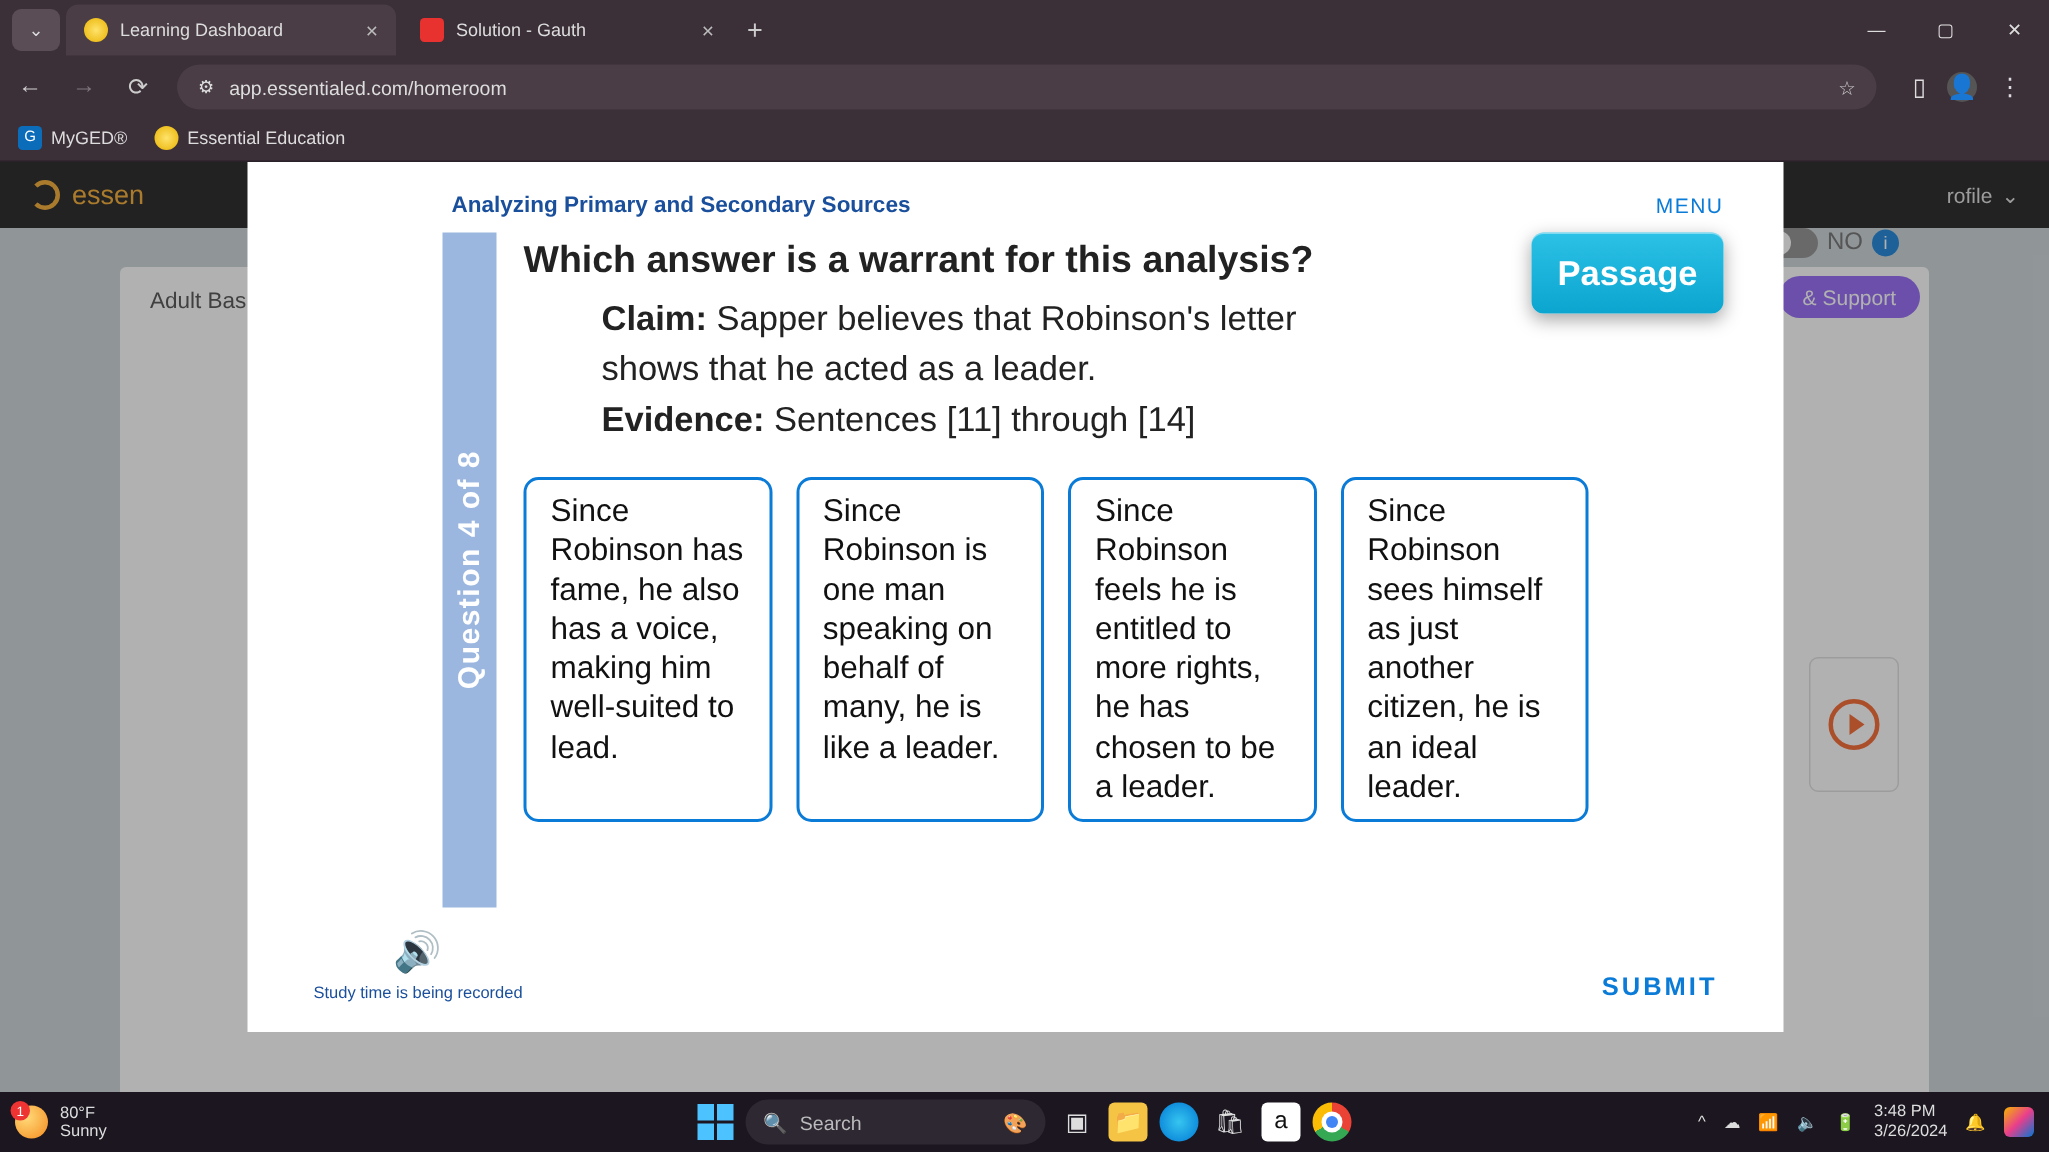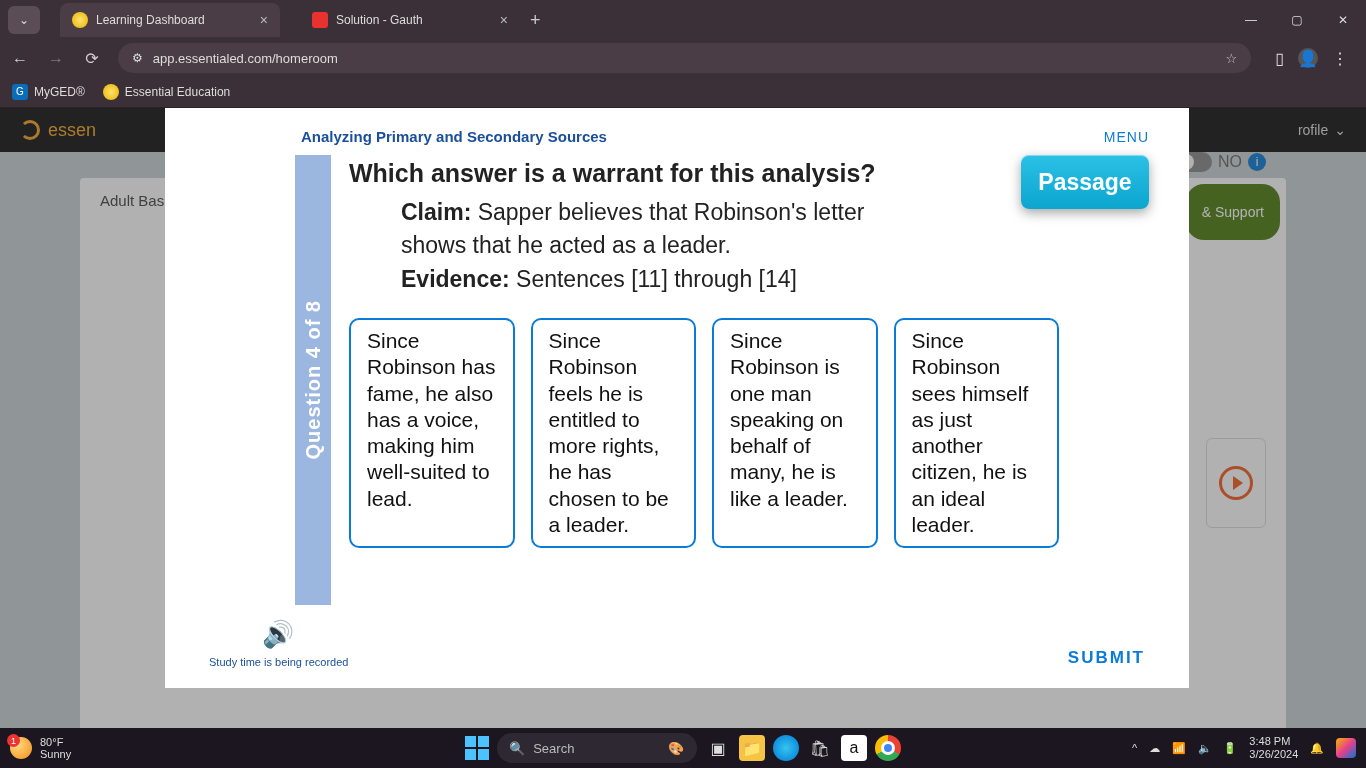--- a/index.html
+++ b/index.html
@@ -1,21 +1,21 @@
 <!DOCTYPE html>
 <html><head>
 <meta charset="utf-8">
 <style>
 *{margin:0;padding:0;box-sizing:border-box;font-family:"Segoe UI",Arial,sans-serif}
 body{width:1366px;height:768px;background:#3b2f38;overflow:hidden;position:relative}
 
 
 .titlebar{height:40px;background:#3b2f38;display:flex;align-items:center}
 .tab-dropdown{width:32px;height:28px;margin-left:8px;border-radius:6px;background:#5a4d56;display:flex;align-items:center;justify-content:center;color:#ddd;font-size:12px}
-.tab{height:34px;display:flex;align-items:center;padding:0 12px;gap:8px;color:#ddd;font-size:12px;border-radius:8px 8px 0 0;margin-left:20px;min-width:220px}
+.tab{height:34px;display:flex;align-items:center;padding:0 12px;gap:8px;color:#ddd;font-size:12px;border-radius:8px 8px 0 0;margin-left:4px;min-width:220px}
 .tab.active{background:#4a3d46}
 .tab .favicon{width:16px;height:16px;border-radius:50%;display:inline-block}
 .tab .close{margin-left:auto;font-size:14px;color:#bbb}
 .new-tab{color:#ccc;font-size:18px;padding:0 10px}
 .win-controls{margin-left:auto;display:flex}
 .win-controls div{width:46px;height:32px;display:flex;align-items:center;justify-content:center;color:#ddd;font-size:12px}
 
 .addrbar{height:36px;background:#3b2f38;display:flex;align-items:center;padding:0 10px;gap:16px}
 .addrbar .nav-icon{color:#ccc;font-size:16px;width:20px;text-align:center}
 .url-field{flex:1;height:30px;background:#4a3d46;border-radius:16px;display:flex;align-items:center;padding:0 14px;gap:10px;color:#ddd;font-size:13px}
@@ -28,21 +28,21 @@
 .bm .bicon{width:16px;height:16px;border-radius:3px;display:inline-block}
 
 
 .page{position:absolute;top:108px;left:0;right:0;bottom:40px;background:#c9d2d6}
 .app-header{height:44px;background:#111;display:flex;align-items:center;padding:0 20px;color:#f6a623;font-size:18px}
 .brand-icon{width:20px;height:20px;border:3px solid #f6a623;border-left-color:transparent;border-radius:50%;margin-right:8px}
 .profile{margin-left:auto;color:#ddd;font-size:14px;display:flex;align-items:flex-end;gap:6px}
 
 .card-bg{position:absolute;top:70px;left:80px;right:80px;height:560px;background:#fff;border-radius:4px}
 .card-bg .crumb{padding:14px 20px;color:#444;font-size:15px}
-.support{position:absolute;top:76px;right:86px;background:#4d7c0f;color:#fff;padding:20px 16px;border-radius:18px;font-size:14px}
+.support{position:absolute;top:76px;right:86px;background:#8b5cf6;color:#fff;padding:6px 16px;border-radius:18px;font-size:14px}
 .toggle{position:absolute;top:44px;right:100px;display:flex;align-items:center;gap:6px}
 .toggle .track{width:36px;height:20px;background:#888;border-radius:10px;position:relative}
 .toggle .knob{width:16px;height:16px;background:#fff;border-radius:50%;position:absolute;top:2px;left:2px}
 .toggle .lbl{font-size:16px;color:#666}
 .info-i{width:18px;height:18px;background:#0b7bd8;border-radius:50%;color:#fff;font-size:12px;display:flex;align-items:center;justify-content:center}
 
 .play-card{position:absolute;right:100px;top:330px;width:60px;height:90px;border:1px solid #ddd;border-radius:6px;display:flex;align-items:center;justify-content:center}
 .play-card .circ{width:34px;height:34px;border:3px solid #f55b1f;border-radius:50%;display:flex;align-items:center;justify-content:center}
 .play-card .tri{width:0;height:0;border-left:10px solid #f55b1f;border-top:7px solid transparent;border-bottom:7px solid transparent;margin-left:3px}
 
@@ -189,22 +189,22 @@
       <div class="passage-btn">Passage</div>
       <div class="q-heading">Which answer is a warrant for this analysis?</div>
       <div class="q-sub">
         <b>Claim:</b> <span>Sapper believes that Robinson's letter shows that he acted as a leader.</span>
       </div>
       <div class="q-sub">
         <b>Evidence:</b> <span>Sentences [11] through [14]</span>
       </div>
       <div class="answers">
         <div class="answer">Since Robinson has fame, he also has a voice, making him well-suited to lead.</div>
+        <div class="answer">Since Robinson is one man speaking on behalf of many, he is like a leader.</div>
         <div class="answer">Since Robinson feels he is entitled to more rights, he has chosen to be a leader.</div>
-        <div class="answer">Since Robinson is one man speaking on behalf of many, he is like a leader.</div>
         <div class="answer">Since Robinson sees himself as just another citizen, he is an ideal leader.</div>
       </div>
     </div>
   </div>
   <div class="m-foot">
     <div class="audio">
       <span class="speaker">🔊</span>
       <span class="rec">Study time is being recorded</span>
     </div>
     <div class="submit">SUBMIT</div>

